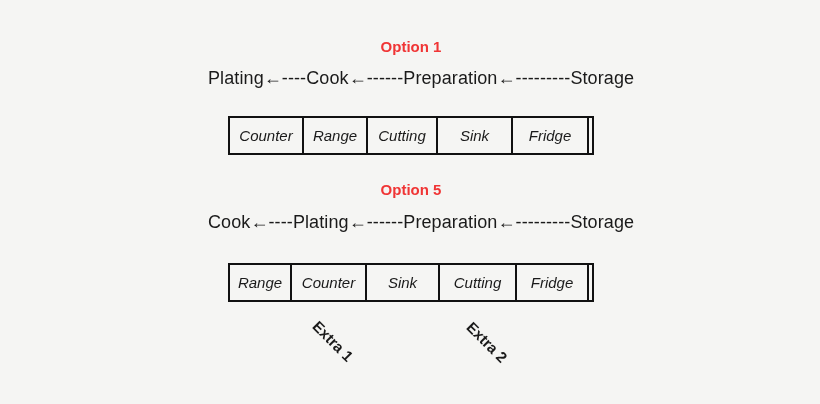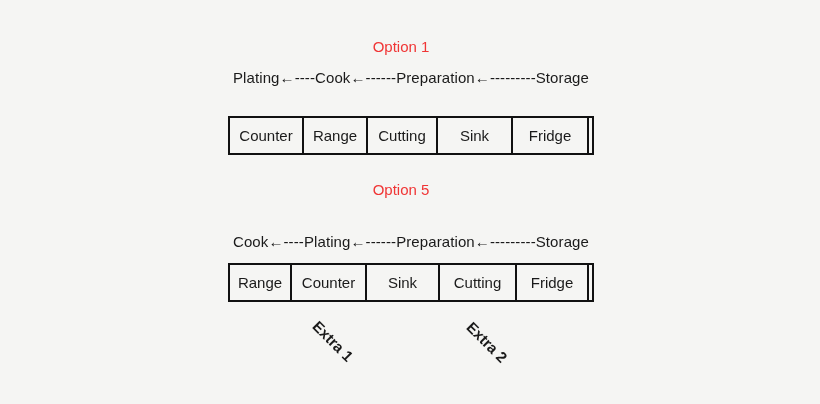--- a/index.html
+++ b/index.html
@@ -7,50 +7,52 @@
     position: relative;
     width: 820px;
     height: 404px;
     background: var(--bg, #f5f5f3);
     font-family: "Liberation Sans", "DejaVu Sans", sans-serif;
     color: var(--ink, #1a1a1a);
     overflow: hidden;
   }
   .option-title {
     position: absolute;
-    left: 218px;
+    left: 228px;
     width: 366px;
     text-align: center;
     color: var(--accent, #f03535);
     font-size: 15px;
     line-height: 18px;
+    font-weight: bold;
   }
   #opt1-title { top: 38px; }
   #opt2-title { top: 181px; }
   .flow {
     position: absolute;
     left: 208px;
     width: 406px;
     text-align: center;
-    font-size: 15px;
+    font-size: 18px;
     line-height: 18px;
     white-space: nowrap;
     letter-spacing: 0.1px;
   }
   #flow1 { top: 69px; }
-  #flow2 { top: 233px; }
+  #flow2 { top: 213px; }
   .ltable {
     position: absolute;
     left: 228px;
     width: 366px;
     height: 39px;
     border: 2px solid var(--line, #111111);
     box-sizing: border-box;
     display: flex;
     align-items: stretch;
+    font-style: italic;
   }
   #table1 { top: 116px; }
   #table2 { top: 263px; }
   .cell {
     box-sizing: border-box;
     border-right: 2px solid var(--line, #111111);
     display: flex;
     align-items: center;
     justify-content: center;
     font-size: 15px;

